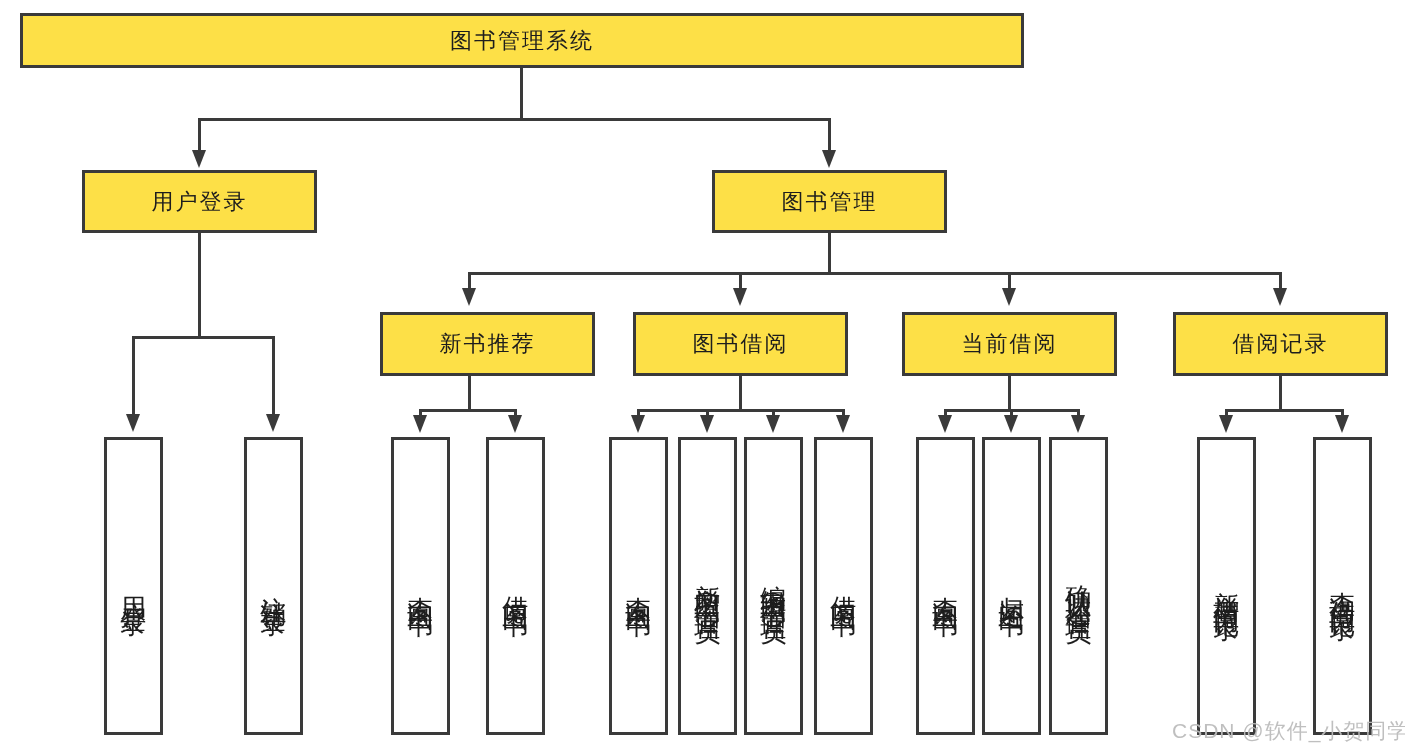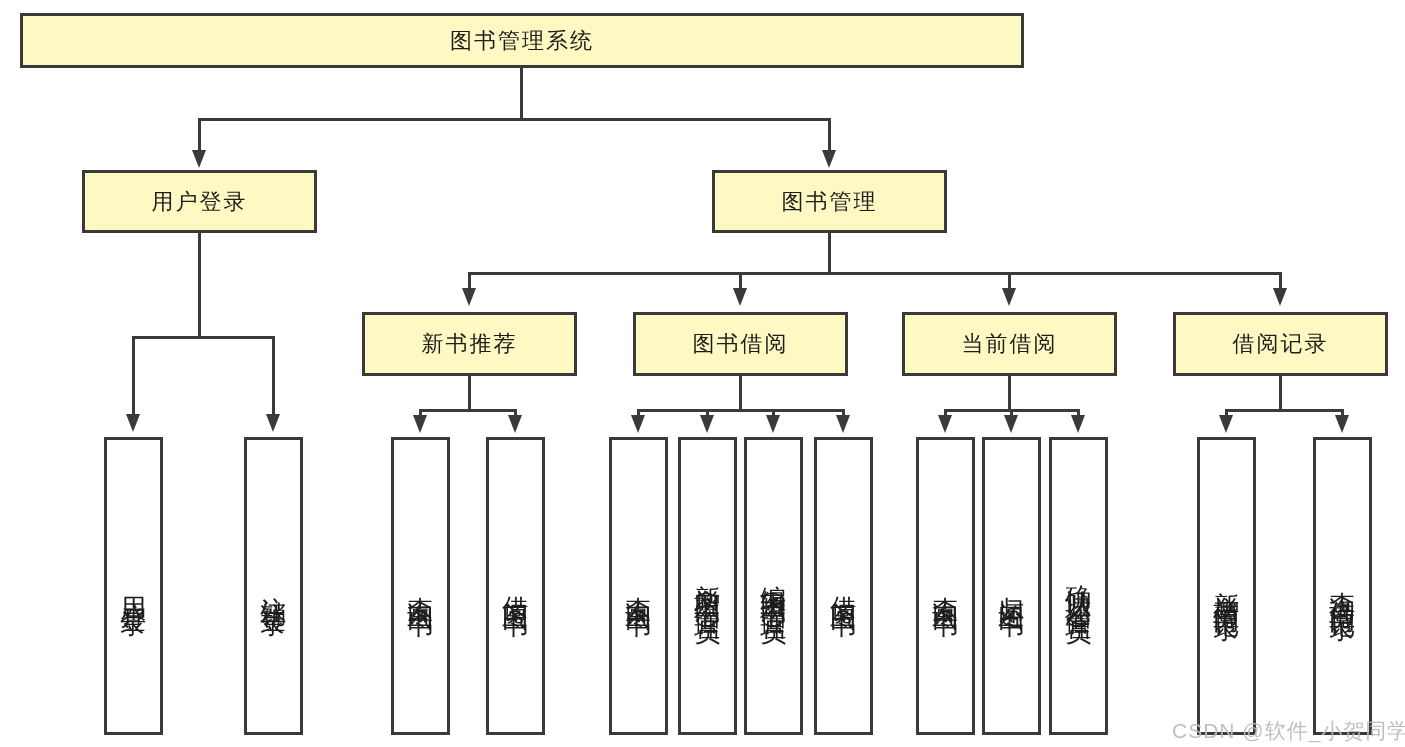--- a/index.html
+++ b/index.html
@@ -6,21 +6,21 @@
   .canvas {
     position: relative;
     width: 1405px;
     height: 747px;
     background: #ffffff;
     font-family: "Liberation Sans", sans-serif;
     overflow: hidden;
   }
   .node {
     position: absolute;
-    background: #fef9c3;
+    background: #fde047;
     border: 3px solid #3a3a3a;
     box-sizing: border-box;
     display: flex;
     align-items: center;
     justify-content: center;
     font-size: 22px;
     color: #1d1d1d;
     letter-spacing: 2px;
     white-space: nowrap;
   }
@@ -99,21 +99,21 @@
   <div class="line" style="left:468px; top:272px; width:814px; height:3px;"></div>
   <div class="line" style="left:468px; top:272px; width:3px; height:17px;"></div>
   <div class="arrow" style="left:462px; top:288px;"></div>
   <div class="line" style="left:739px; top:272px; width:3px; height:17px;"></div>
   <div class="arrow" style="left:733px; top:288px;"></div>
   <div class="line" style="left:1008px; top:272px; width:3px; height:17px;"></div>
   <div class="arrow" style="left:1002px; top:288px;"></div>
   <div class="line" style="left:1279px; top:272px; width:3px; height:17px;"></div>
   <div class="arrow" style="left:1273px; top:288px;"></div>
 
-  <div class="node" style="left:362px; top:312px; width:215px; height:64px;">
+  <div class="node" style="left:380px; top:312px; width:215px; height:64px;">
     <span>新书推荐</span>
   </div>
   <div class="node" style="left:633px; top:312px; width:215px; height:64px;">
     <span>图书借阅</span>
   </div>
   <div class="node" style="left:1173px; top:312px; width:215px; height:64px;">
     <span>借阅记录</span>
   </div>
   <div class="node" style="left:902px; top:312px; width:215px; height:64px;">
     <span>当前借阅</span>

